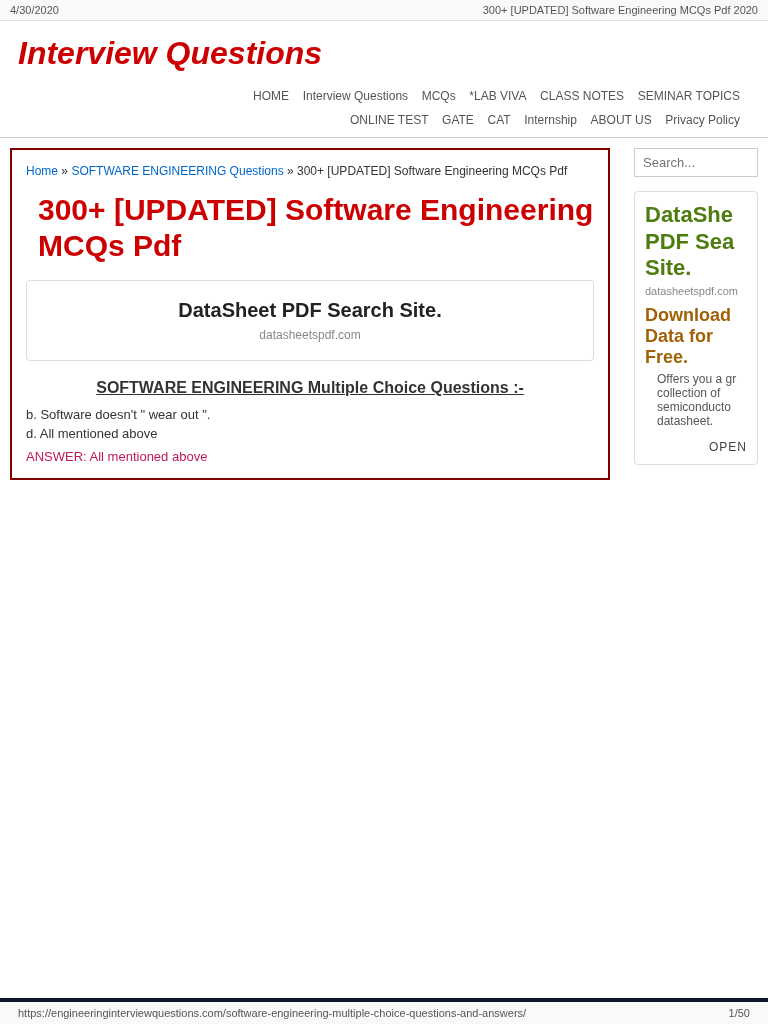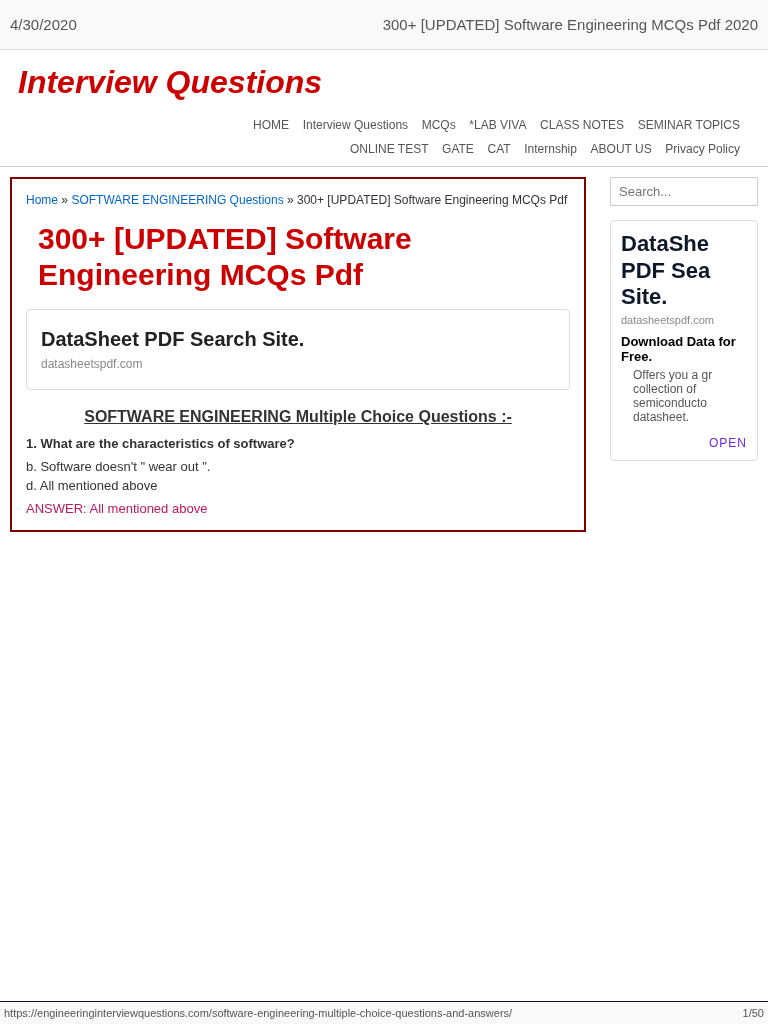--- a/index.html
+++ b/index.html
@@ -6,22 +6,22 @@
     body {
       font-family: Arial, sans-serif;
       font-size: 13px;
       color: #333;
       background: #fff;
     }
     
     .top-bar {
       display: flex;
       justify-content: space-between;
-      padding: 16px 10px;
-      font-size: 15px;
+      padding: 4px 10px;
+      font-size: 11px;
       color: #555;
       background: #f9f9f9;
       border-bottom: 1px solid #ddd;
       text-align: center;
     }
     
     .site-title {
       padding: 14px 18px 8px 18px;
     }
     .site-title a {
@@ -75,20 +75,21 @@
       margin: 14px 0 16px 12px;
       line-height: 1.2;
     }
     
     .ad-card {
       border: 1px solid #ddd;
       border-radius: 4px;
       padding: 18px 14px;
       margin-bottom: 18px;
       background: #fff;
+      text-align: center;
     }
     .ad-card-title {
       font-size: 20px;
       font-weight: bold;
       color: #222;
       margin-bottom: 6px;
     }
     .ad-card-desc {
       font-size: 13px;
       color: #555;
@@ -118,21 +119,21 @@
       margin-bottom: 4px;
       font-size: 13px;
     }
     .answer {
       color: #be185d;
       font-size: 13px;
       margin-top: 8px;
     }
     
     .sidebar {
-      width: 148px;
+      width: 124px;
       flex-shrink: 0;
     }
     .search-box {
       width: 100%;
       border: 1px solid #ccc;
       padding: 6px 8px;
       font-size: 13px;
       color: #888;
       margin-bottom: 14px;
     }
@@ -140,56 +141,56 @@
       border: 1px solid #ddd;
       border-radius: 4px;
       padding: 10px;
       font-size: 13px;
       background: #fff;
       overflow: hidden;
     }
     .sidebar-ad-title {
       font-size: 22px;
       font-weight: bold;
-      color: #0f172a;
+      color: #4d7c0f;
       line-height: 1.2;
       margin-bottom: 4px;
     }
     .sidebar-ad-url {
       font-size: 11px;
       color: #888;
       margin-bottom: 8px;
     }
     .sidebar-ad-dl {
-      font-size: 13px;
-      font-weight: bold;
-      color: #000000;
+      font-size: 18px;
+      font-weight: bold;
+      color: #a16207;
       margin-bottom: 4px;
     }
     .sidebar-ad-desc {
       font-size: 12px;
       color: #555;
       margin-bottom: 12px;
       margin-left: 12px;
     }
     .sidebar-ad-open {
       font-size: 12px;
-      color: #6d28d9;
+      color: #404040;
       text-align: right;
       letter-spacing: 1px;
     }
     
     .bottom-bar {
       display: flex;
       justify-content: space-between;
-      padding: 5px 4px;
+      padding: 5px 18px;
       font-size: 11px;
       color: #555;
       background: #f9f9f9;
-      border-top: 1px solid #0f172a;
+      border-top: 4px solid #0f172a;
       position: fixed;
       bottom: 0;
       width: 100%;
     }
   </style>
 </head>
 <body>
 
 <div class="top-bar">
   <span>4/30/2020</span>
@@ -229,21 +230,20 @@
 
     <h1 class="page-heading">300+ [UPDATED] Software Engineering MCQs Pdf</h1>
 
     <div class="ad-card">
       <div class="ad-card-title">DataSheet PDF Search Site.</div>
       <div class="ad-card-url">datasheetspdf.com</div>
     </div>
 
     <div class="mcq-section">
       <div class="mcq-title">SOFTWARE ENGINEERING Multiple Choice Questions :-</div>
-      <div class="question">1. What are the characteristics of software?</div>
       <div class="option">b. Software doesn't " wear out ".</div>
       <div class="option">d. All mentioned above</div>
       <div class="answer">ANSWER: All mentioned above</div>
     </div>
 
   </div>
 
   <div class="sidebar">
     <input class="search-box" type="text" placeholder="Search..." style="">
 

